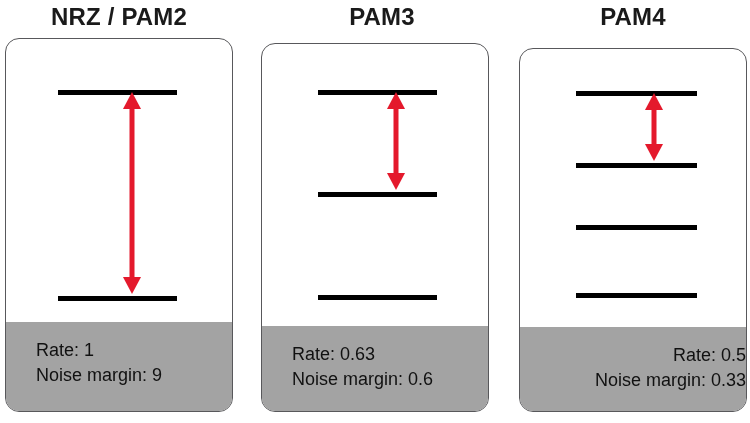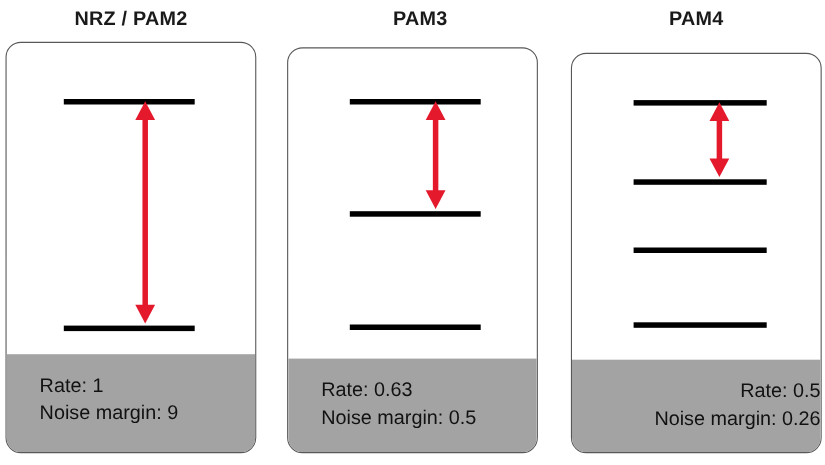--- a/index.html
+++ b/index.html
@@ -27,21 +27,21 @@
     top: 0;
     height: 423px;
   }
 
   .panel-title {
     position: absolute;
     top: 4px;
     left: 0;
     width: 100%;
     text-align: center;
-    font-size: 18px;
+    font-size: 24px;
     font-weight: bold;
     color: #1a1a1a;
     letter-spacing: 0.2px;
     line-height: 26px;
     white-space: nowrap;
   }
 
   .card {
     position: absolute;
     box-sizing: border-box;
@@ -111,40 +111,40 @@
           </svg>
         </div>
       </div>
     </div>
     <div class="panel" style="left: 261px; width: 228px; padding-left: 14px;">
       <div class="panel-title">PAM3</div>
       <div class="card" style="left: 0px; top: 43px; width: 228px; height: 369px;">
         <div class="card-body">
           <div class="footer" style="height: 85px;">
             <div class="footer-line">Rate: 0.63</div>
-            <div class="footer-line">Noise margin: 0.5</div>
+            <div class="footer-line">Noise margin: 0.6</div>
           </div>
           <div class="level-line" style="left: 56px; width: 119px; top: 46px;"></div>
           <div class="level-line" style="left: 56px; width: 119px; top: 148px;"></div>
           <div class="level-line" style="left: 56px; width: 119px; top: 251px;"></div>
           <svg class="arrow-svg" width="20" height="98" viewBox="0 0 20 98" style="left: 124px; top: 48px;">
             <rect x="7.5" y="15" width="5" height="68" fill="#e4192c"></rect>
             <polygon points="10,0 1,17 19,17" fill="#e4192c"></polygon>
             <polygon points="10,98 1,81 19,81" fill="#e4192c"></polygon>
           </svg>
         </div>
       </div>
     </div>
     <div class="panel" style="left: 519px; width: 228px; border-radius: 18px;">
       <div class="panel-title">PAM4</div>
       <div class="card" style="left: 0px; top: 48px; width: 228px; height: 364px;">
         <div class="card-body">
           <div class="footer" style="height: 84px; text-align: right;">
             <div class="footer-line">Rate: 0.5</div>
-            <div class="footer-line">Noise margin: 0.26</div>
+            <div class="footer-line">Noise margin: 0.33</div>
           </div>
           <div class="level-line" style="left: 56px; width: 121px; top: 42px;"></div>
           <div class="level-line" style="left: 56px; width: 121px; top: 114px;"></div>
           <div class="level-line" style="left: 56px; width: 121px; top: 176px;"></div>
           <div class="level-line" style="left: 56px; width: 121px; top: 244px;"></div>
           <svg class="arrow-svg" width="20" height="68" viewBox="0 0 20 68" style="left: 124px; top: 44px;">
             <rect x="7.5" y="15" width="5" height="38" fill="#e4192c"></rect>
             <polygon points="10,0 1,17 19,17" fill="#e4192c"></polygon>
             <polygon points="10,68 1,51 19,51" fill="#e4192c"></polygon>
           </svg>

